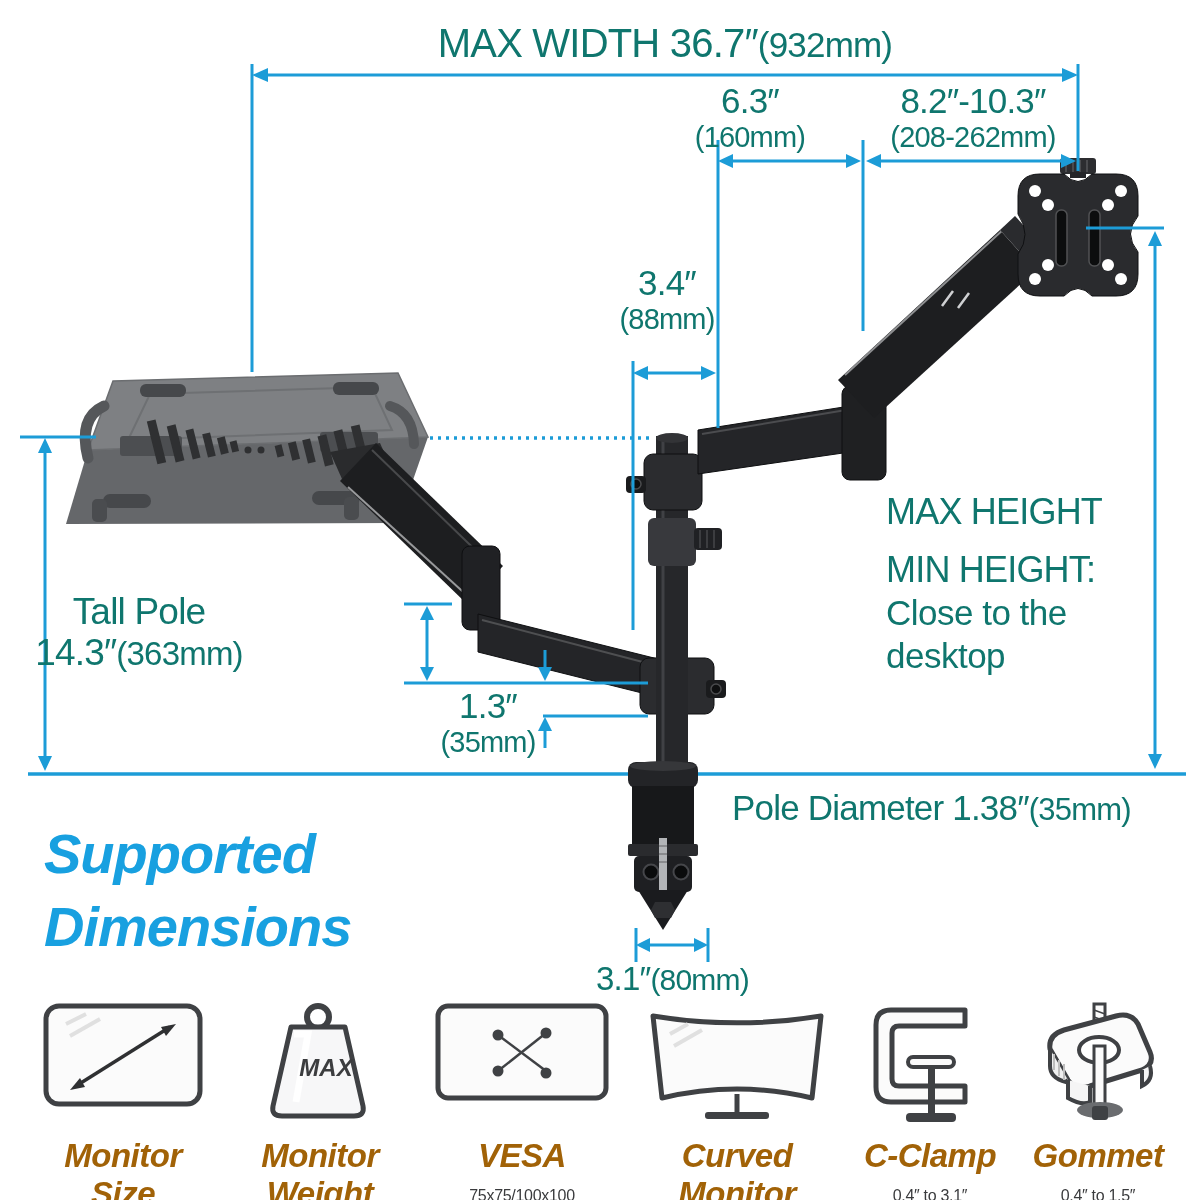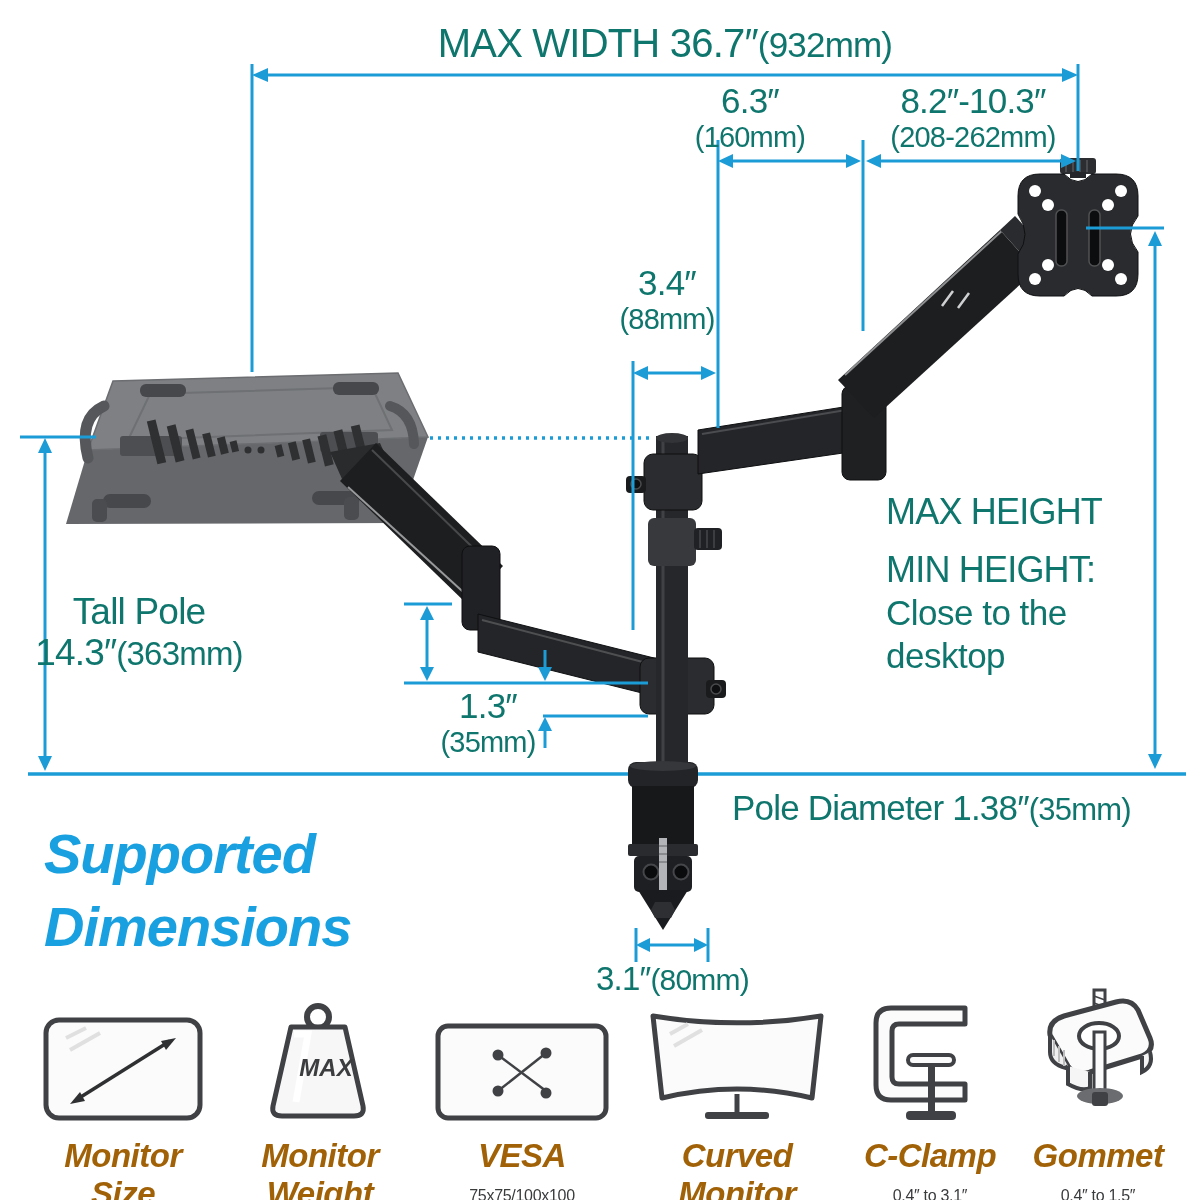--- a/index.html
+++ b/index.html
@@ -22,21 +22,21 @@
   .t-maxheight .metric{font-size:32px;}
   .t-maxheight .minrow{margin-top:14px;}
   .t-maxheight .small{font-size:35px;letter-spacing:-0.5px;}
   .t-polediam{left:732px;top:789px;width:460px;text-align:left;font-size:35px;}
   .t-polediam .metric{font-size:31px;}
   .t-clampwidth{left:585px;top:962px;width:175px;font-size:33px;}
   .t-clampwidth .metric{font-size:30px;}
   .title{position:absolute;left:44px;top:818px;font-size:56px;font-weight:700;font-style:italic;
          color:#18a0e0;line-height:1.3;letter-spacing:-1px;}
   .spec{position:absolute;top:1002px;width:190px;text-align:center;}
-  .spec .icon{height:120px;display:flex;align-items:flex-end;justify-content:center;}
+  .spec .icon{height:120px;display:flex;justify-content:center;}
   .spec .label{margin-top:15px;font-size:33px;font-weight:700;font-style:italic;color:#a16207;letter-spacing:-0.5px;}
   .spec .value{margin-top:12px;font-size:16px;color:#3a3b3d;letter-spacing:-0.3px;}
   .s1{left:28px;} .s2{left:225px;} .s3{left:427px;} .s4{left:642px;} .s5{left:835px;} .s6{left:1003px;}
 </style>
 </head>
 <body>
 
 <div class="stage">
 
 <svg class="diagram" width="1200" height="1000" viewBox="0 0 1200 1000">

